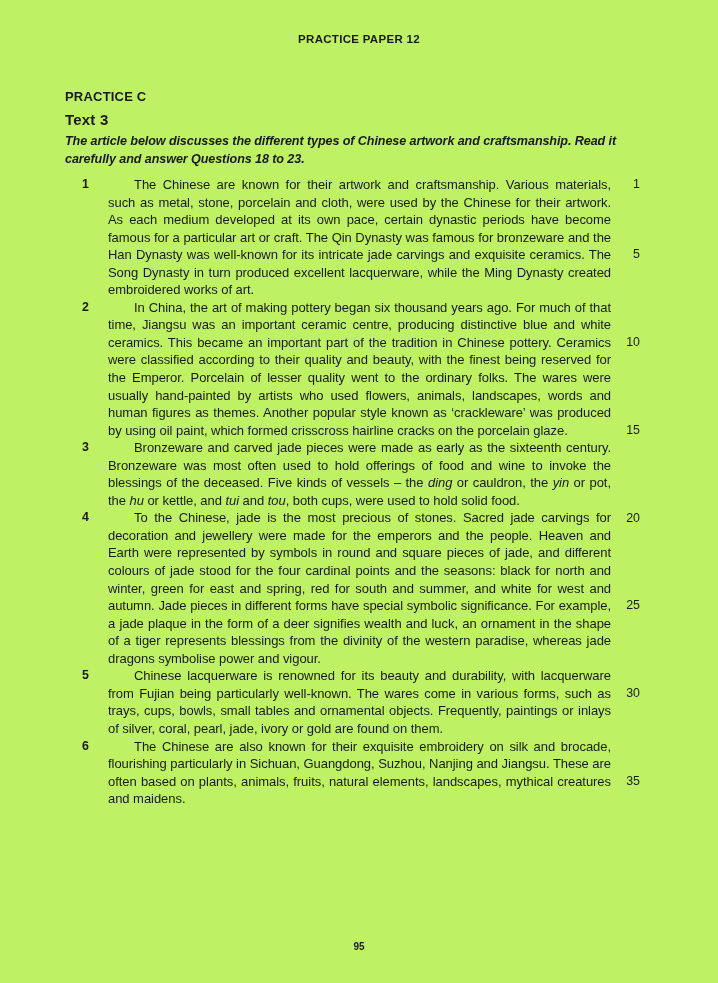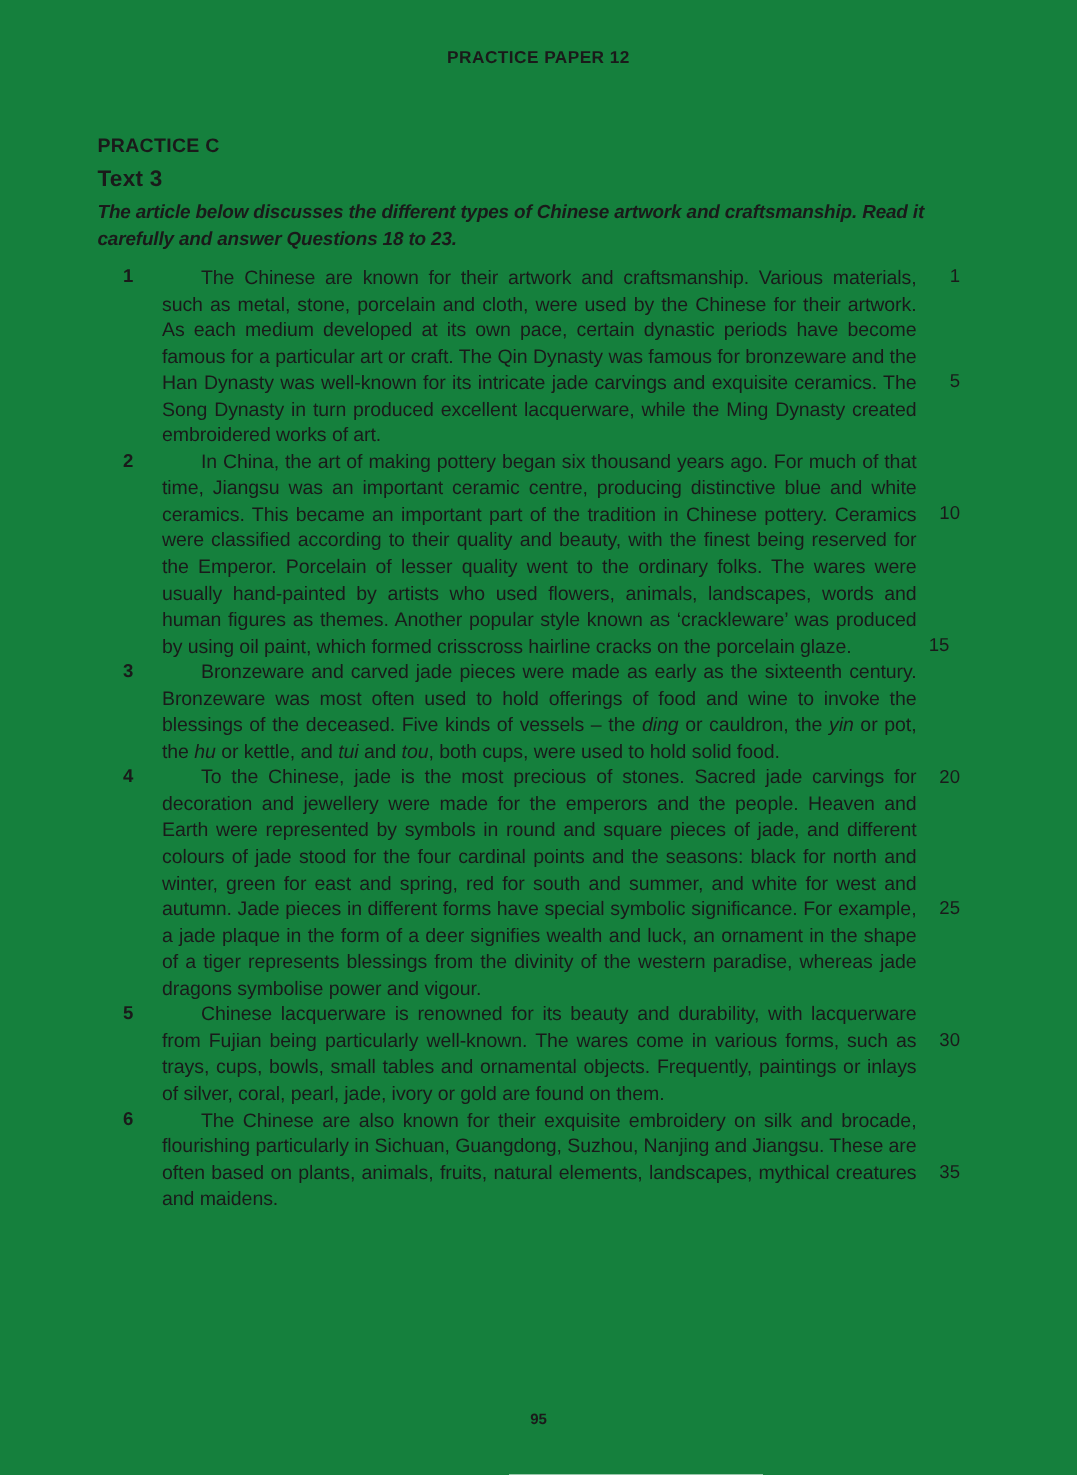--- a/index.html
+++ b/index.html
@@ -4,21 +4,21 @@
 <style>
   html, body {
     margin: 0;
     padding: 0;
     background: #ffffff;
   }
   .page {
     position: relative;
     width: 718px;
     height: 983px;
-    background: #15803d;
+    background: #bef264;
     font-family: "Liberation Sans", sans-serif;
     color: #1a1a1a;
     overflow: hidden;
   }
 
   
   .running-header {
     position: absolute;
     top: 33px;
     left: 0;
@@ -166,21 +166,21 @@
       <div class="para-row">
         <div class="para-num">6</div>
         <div class="para-body"><span class="indent"></span>The Chinese are also known for their exquisite embroidery on silk and brocade, flourishing particularly in Sichuan, Guangdong, Suzhou, Nanjing and Jiangsu. These are often based on plants, animals, fruits, natural elements, landscapes, mythical creatures and maidens.</div>
       </div>
     </div>
 
   <div class="linenum-gutter" id="linenum-gutter">
       <div class="linenum" style="top: 0px;">1</div>
       <div class="linenum" style="top: 70px;">5</div>
       <div class="linenum" style="top: 158px;">10</div>
-      <div class="linenum" style="top: 246px; text-align: center;">15</div>
+      <div class="linenum" style="top: 246px;">15</div>
       <div class="linenum" style="top: 334px;">20</div>
       <div class="linenum" style="top: 421px;">25</div>
       <div class="linenum" style="top: 509px;">30</div>
       <div class="linenum" style="top: 597px;">35</div>
     </div>
 
   <div class="page-number">95</div>
 
 </div>
 

